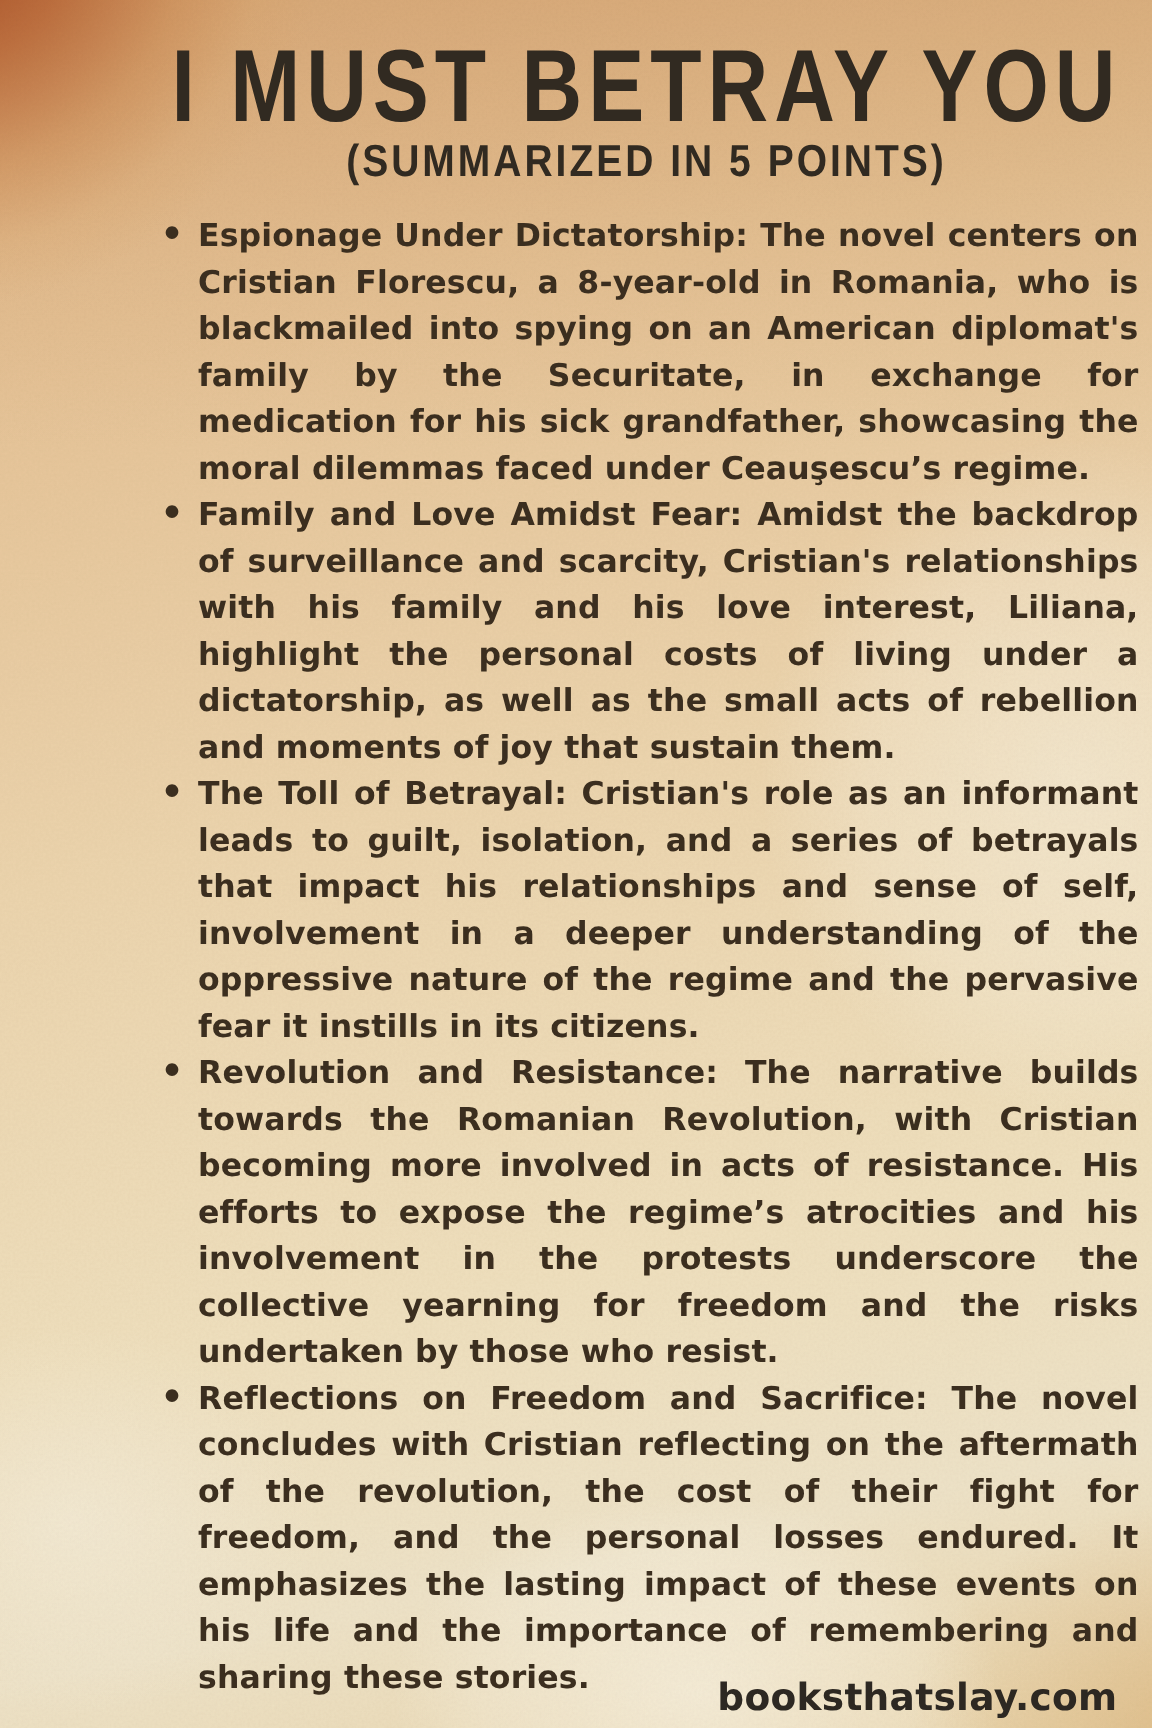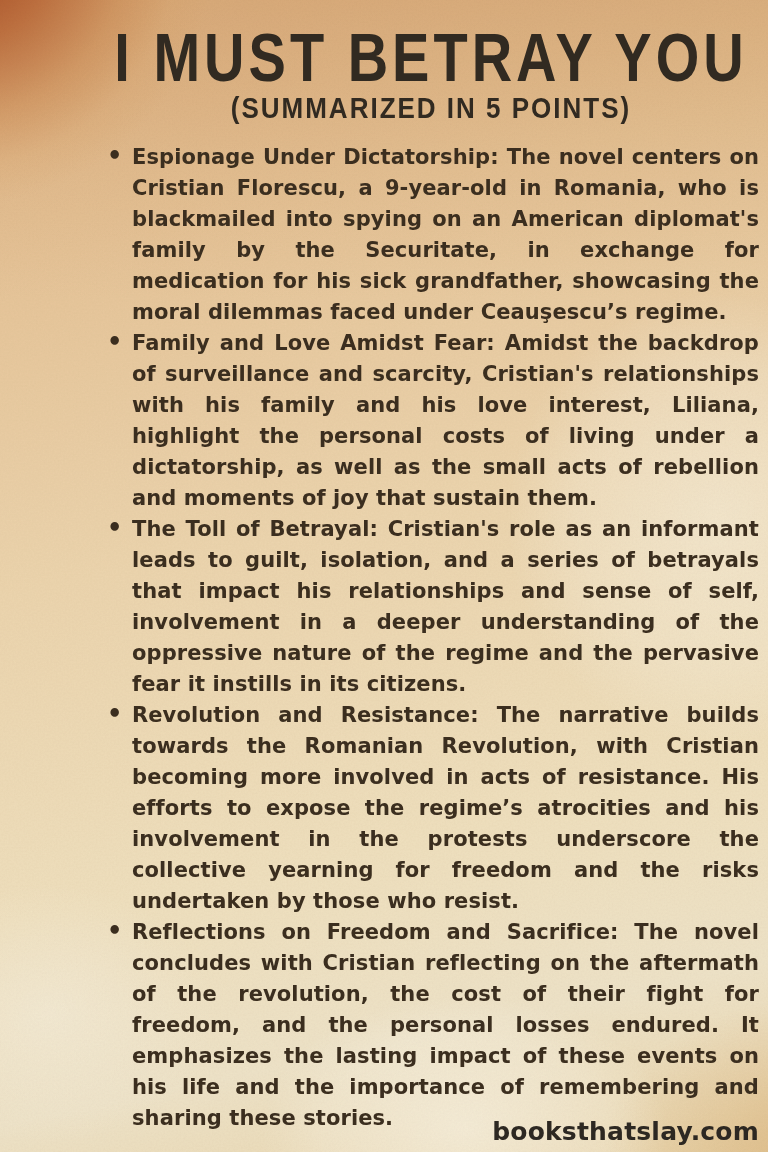--- a/index.html
+++ b/index.html
@@ -107,21 +107,21 @@
   .dot {
     position: absolute;
     left: 2px;
     top: -1px;
     font-size: 24px;
     line-height: 31px;
     color: var(--ink, #3b2e1f);
   }
   .watermark {
     position: absolute;
-    right: 56px;
+    right: 70px;
     bottom: 6px;
     font-weight: bold;
     font-size: 25px;
     line-height: 28px;
     letter-spacing: 0.2px;
     color: var(--watermark-ink, #2d2822);
   }
 </style>
 </head>
 <body>
@@ -137,21 +137,21 @@
   </svg>
 
   <div class="header">
     <h1 class="title">I MUST BETRAY YOU</h1>
     <div class="subtitle">(SUMMARIZED IN 5 POINTS)</div>
   </div>
 
   <ul class="points">
     <li class="point">
       <span class="dot">•</span>
-      <span>Espionage Under Dictatorship: The novel centers on Cristian Florescu, a 9-year-old in Romania, who is blackmailed into spying on an American diplomat's family by the Securitate, in exchange for medication for his sick grandfather, showcasing the moral dilemmas faced under Ceauşescu’s regime.</span>
+      <span>Espionage Under Dictatorship: The novel centers on Cristian Florescu, a 8-year-old in Romania, who is blackmailed into spying on an American diplomat's family by the Securitate, in exchange for medication for his sick grandfather, showcasing the moral dilemmas faced under Ceauşescu’s regime.</span>
     </li>
     <li class="point">
       <span class="dot">•</span>
       <span>Family and Love Amidst Fear: Amidst the backdrop of surveillance and scarcity, Cristian's relationships with his family and his love interest, Liliana, highlight the personal costs of living under a dictatorship, as well as the small acts of rebellion and moments of joy that sustain them.</span>
     </li>
     <li class="point">
       <span class="dot">•</span>
       <span>The Toll of Betrayal: Cristian's role as an informant leads to guilt, isolation, and a series of betrayals that impact his relationships and sense of self, involvement in a deeper understanding of the oppressive nature of the regime and the pervasive fear it instills in its citizens.</span>
     </li>
     <li class="point">

